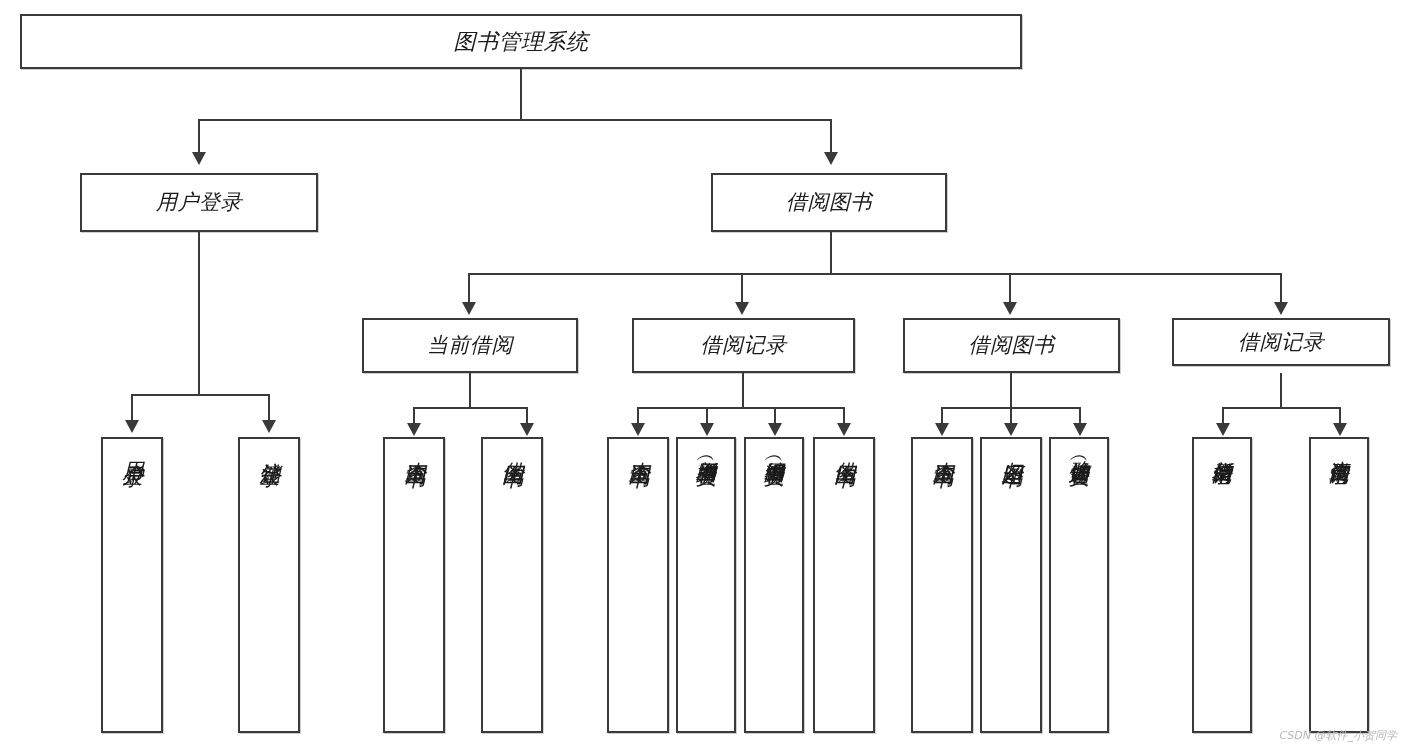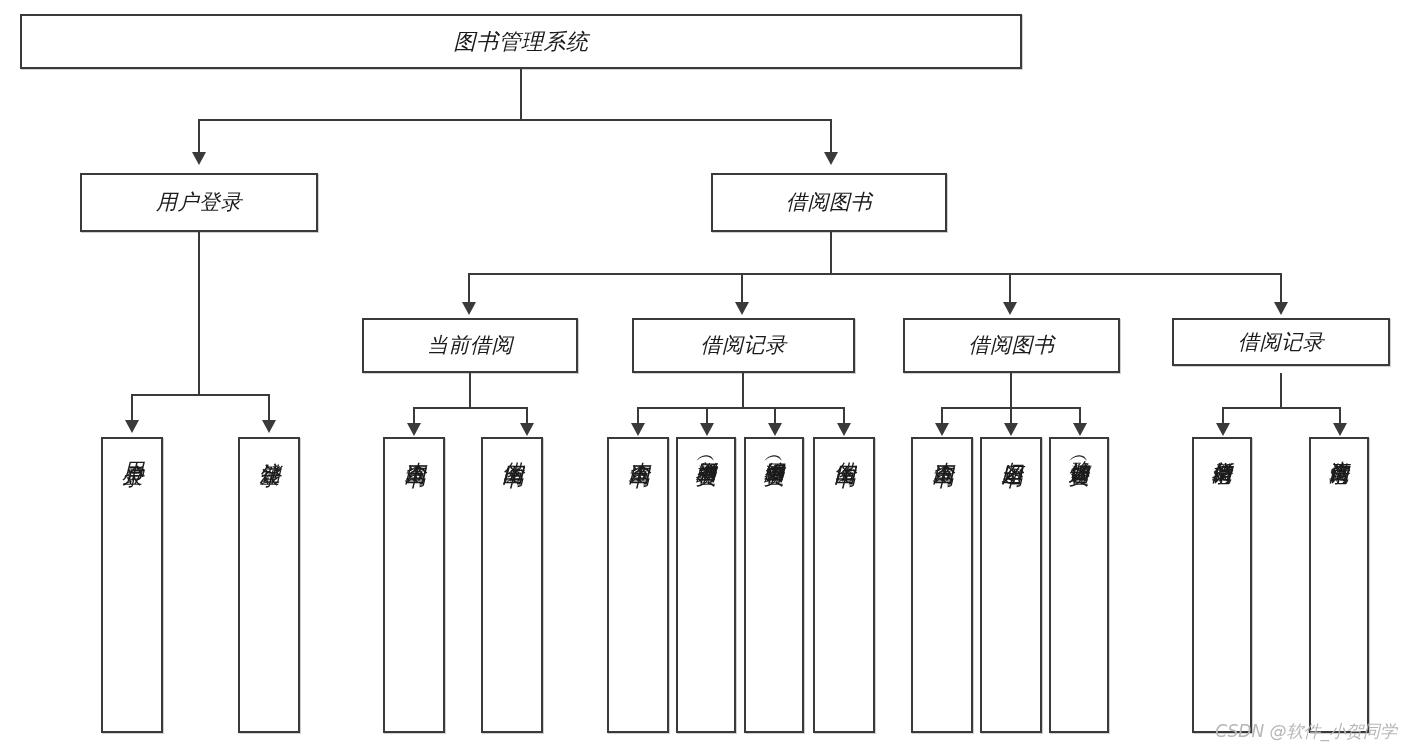--- a/index.html
+++ b/index.html
@@ -74,21 +74,21 @@
     border-left: 7px solid transparent;
     border-right: 7px solid transparent;
     border-top: 13px solid #3a3a3a;
   }
 
   
   #watermark {
     position: absolute;
     right: 8px;
     bottom: 4px;
-    font-size: 17px;
+    font-size: 11px;
     color: #b6b6b6;
     font-family: "DejaVu Sans", "Liberation Sans", sans-serif;
     white-space: nowrap;
     pointer-events: none;
     text-align: right;
   }
 </style>
 </head>
 <body>
 

